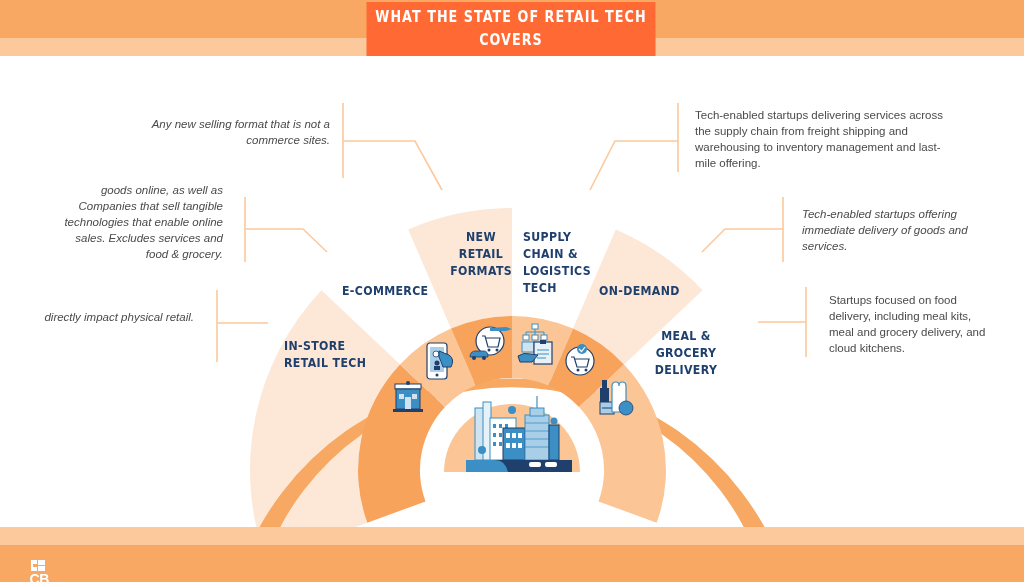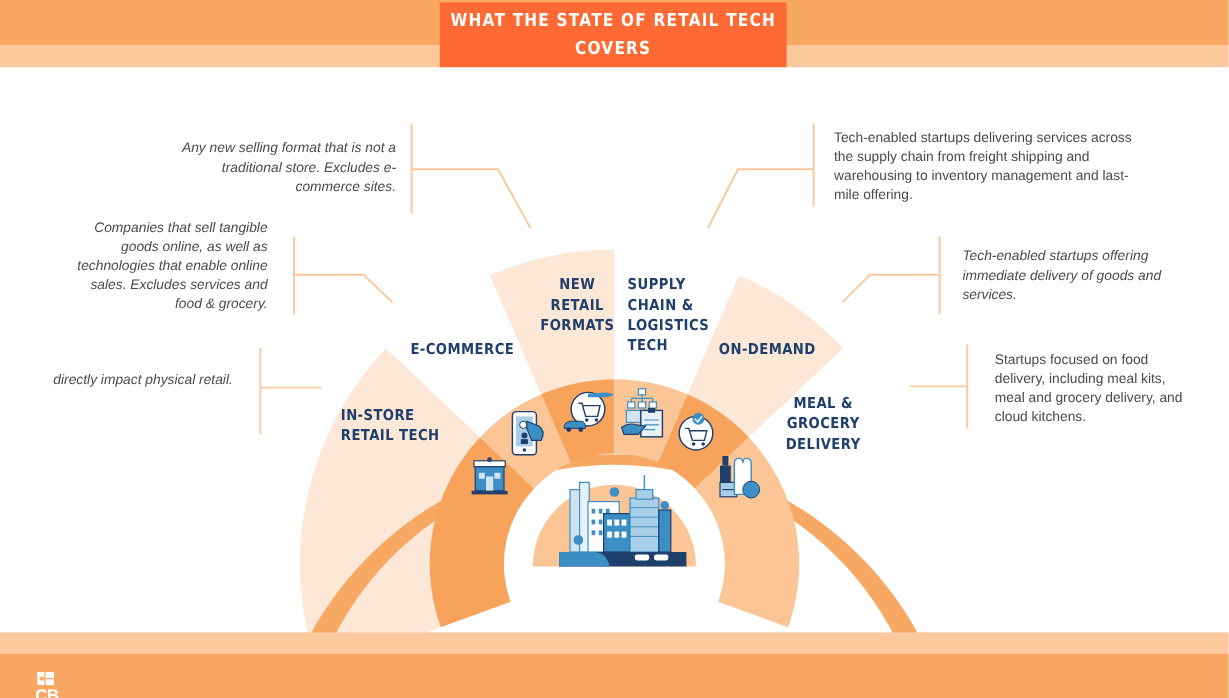--- a/index.html
+++ b/index.html
@@ -204,26 +204,25 @@
   <div>ON-DEMAND</div>
 </div>
 <div class="label center" style="left:646px; top:327px; width:80px; transform-origin:center;">
   <div>MEAL &amp;</div>
   <div>GROCERY</div>
   <div>DELIVERY</div>
 </div>
 
 <div class="desc right" style="left:120px; top:116px; width:210px;">
   <div>Any new selling format that is not a</div>
-  <div>traditional store. Excludes e-</div>
   <div>commerce sites.</div>
 </div>
 <div class="desc right" style="left:40px; top:182px; width:183px;">
+  <div>goods online, as well as</div>
   <div>Companies that sell tangible</div>
-  <div>goods online, as well as</div>
   <div>technologies that enable online</div>
   <div>sales. Excludes services and</div>
   <div>food &amp; grocery.</div>
 </div>
 <div class="desc right" style="left:20px; top:309px; width:174px;">
   <div>directly impact physical retail.</div>
 </div>
 <div class="desc left" style="left:695px; top:107px; width:280px;">
   <div>Tech-enabled startups delivering services across</div>
   <div>the supply chain from freight shipping and</div>

